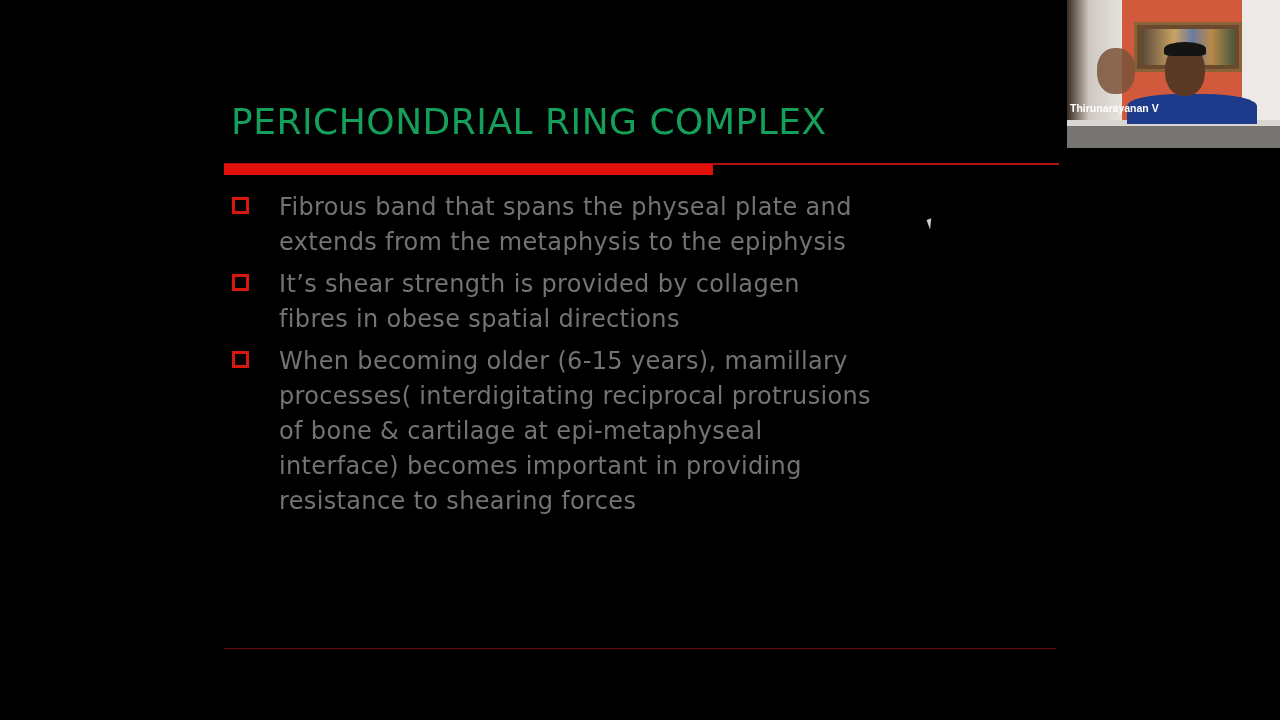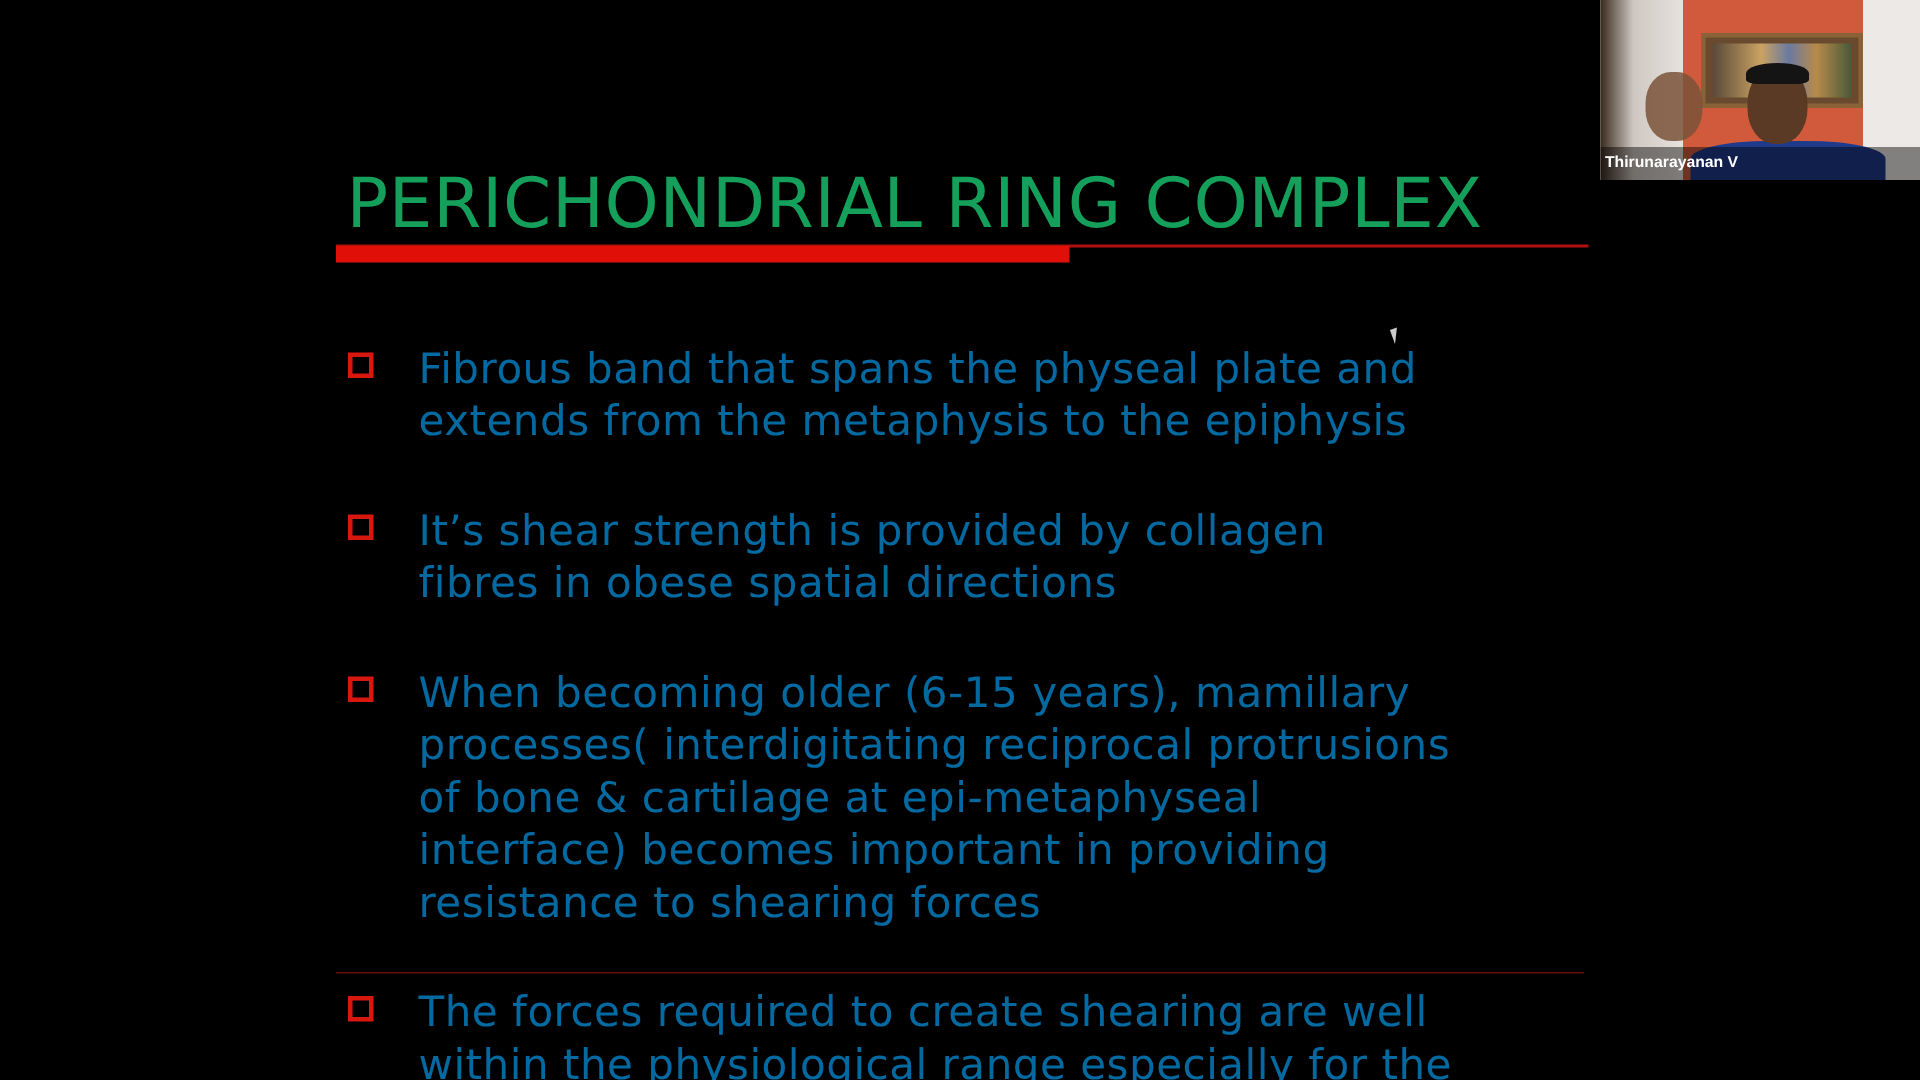--- a/index.html
+++ b/index.html
@@ -13,24 +13,24 @@
     .stage {
       position: relative;
       width: 1280px;
       height: 720px;
       background: #000000;
       font-family: "DejaVu Sans", "Liberation Sans", sans-serif;
     }
     .slide-title {
       position: absolute;
       left: 231px;
-      top: 107px;
+      top: 94px;
       margin: 0;
       font-weight: normal;
-      font-size: 46px;
+      font-size: 36px;
       line-height: 56px;
       letter-spacing: 0.5px;
       color: #14a05a;
       white-space: nowrap;
     }
     .thin-rule {
       position: absolute;
       left: 224px;
       top: 163px;
       width: 835px;
@@ -59,25 +59,24 @@
       top: 190px;
       width: 830px;
       margin: 0;
       padding: 0;
       list-style: none;
     }
     .bullet {
       position: relative;
       padding-left: 47px;
       margin-bottom: 7px;
-      font-size: 28px;
+      font-size: 24px;
       line-height: 35px;
-      color: #0369a1;
+      color: #737373;
       letter-spacing: 0.35px;
-      margin-top: 38px;
     }
     .bullet-box {
       position: absolute;
       left: 0;
       top: 7px;
       width: 17px;
       height: 17px;
       border: 3px solid #d8170f;
       box-sizing: border-box;
       background: transparent;
@@ -96,21 +95,21 @@
       border-top: 0px solid transparent;
       border-right: 5px solid transparent;
       border-bottom: 10px solid transparent;
       transform: rotate(-20deg);
     }
     .video-tile {
       position: absolute;
       left: 1067px;
       top: 0;
       width: 213px;
-      height: 120px;
+      height: 148px;
       overflow: hidden;
       background: #d9d5d0;
     }
     .vt-wall-left {
       position: absolute;
       left: 0; top: 0;
       width: 55px; height: 120px;
       background: linear-gradient(90deg, #3a2a1e 0%, #cfc8c2 40%, #e6e2de 100%);
     }
     .vt-wall-red {
@@ -209,26 +208,20 @@
 fibres in obese spatial directions</span>
     </li>
     <li class="bullet">
       <span class="bullet-box"></span>
       <span class="bullet-text">When becoming older (6-15 years), mamillary
 processes( interdigitating reciprocal protrusions
 of bone &amp; cartilage at epi-metaphyseal
 interface) becomes important in providing
 resistance to shearing forces</span>
     </li>
-    <li class="bullet">
-      <span class="bullet-box"></span>
-      <span class="bullet-text">The forces required to create shearing are well
-within the physiological range especially for the
-obese child</span>
-    </li>
   </ul>
 
   <div class="bottom-rule"></div>
 
   <div class="cursor"></div>
 
   <div class="video-tile">
     <div class="vt-wall-left"></div>
     <div class="vt-wall-red"></div>
     <div class="vt-wall-right"></div>

